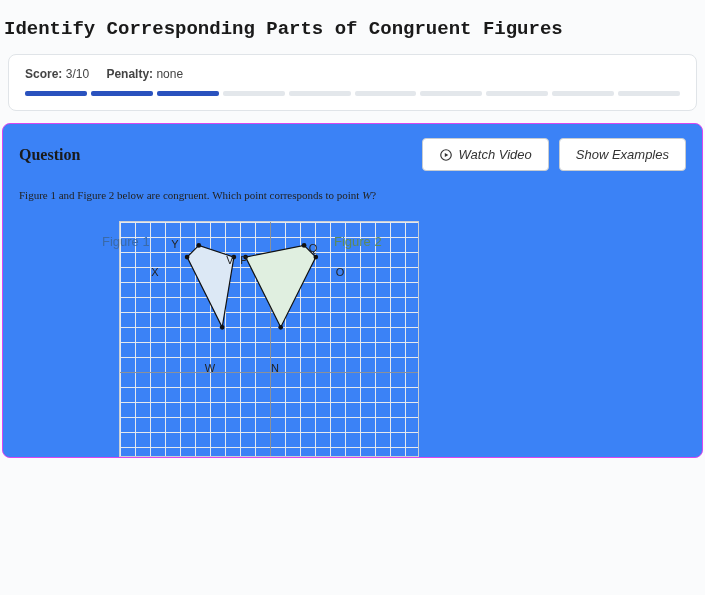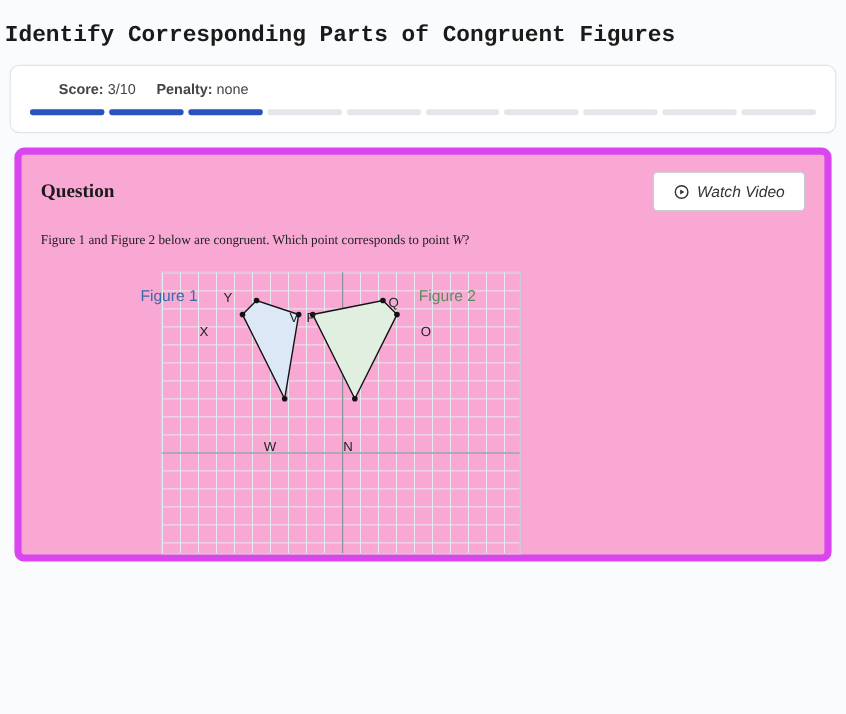--- a/index.html
+++ b/index.html
@@ -18,41 +18,41 @@
     font-family: Liberation Mono, monospace;
   }
   .score-card {
     background: #fff;
     border: 1px solid #e0e4e8;
     border-radius: 8px;
     margin: 0 8px 12px 8px;
     padding: 12px 16px 14px 16px;
     font-family: -apple-system, "Segoe UI", Arial, sans-serif;
   }
-  .score-row { font-size: 12px; color: #444; margin-left: 24px; }
+  .score-row { font-size: 12px; color: #444; }
   .score-row .lbl { font-weight: 700; }
   .score-row .penalty { margin-left: 14px; }
   .progress {
     display: flex;
     gap: 4px;
     margin-top: 10px;
   }
   .seg {
     flex: 1;
     height: 5px;
     border-radius: 2px;
     background: #e3e7eb;
   }
   .seg.on { background: #2a52be; }
 
   .question-card {
-    background: #f9a8d4;
-    border: 6px solid #d946ef;
+    background: #3b82f6;
+    border: 1px solid #d946ef;
     border-radius: 8px;
-    margin: 0 12px;
+    margin: 0 2px;
     padding: 14px 16px 0 16px;
     font-family: -apple-system, "Segoe UI", Arial, sans-serif;
   }
   .q-header {
     display: flex;
     align-items: center;
     justify-content: space-between;
     margin-bottom: 18px;
   }
   .q-title { font-size: 16px; font-weight: 700; font-family: Georgia, serif;}
@@ -151,20 +151,23 @@
   <div class="q-header">
     <div class="q-title">Question</div>
     <div class="q-actions">
       <button class="btn">
         <svg width="14" height="14" viewBox="0 0 24 24" fill="none" stroke="#333" stroke-width="2">
           <circle cx="12" cy="12" r="9"></circle>
           <path d="M10 8.5 L16 12 L10 15.5 Z" fill="#333" stroke="none"></path>
         </svg>
         <span>Watch Video</span>
       </button>
+      <button class="btn">
+        <span>Show Examples</span>
+      </button>
     </div>
   </div>
 
   <div class="q-text">
     <span>Figure 1 and Figure 2 below are congruent. Which point corresponds to point </span><em class="var">W</em><span>?</span>
   </div>
 
   <div class="grid-wrap">
     <div class="axis-y"></div>
     <div class="axis-x"></div>

